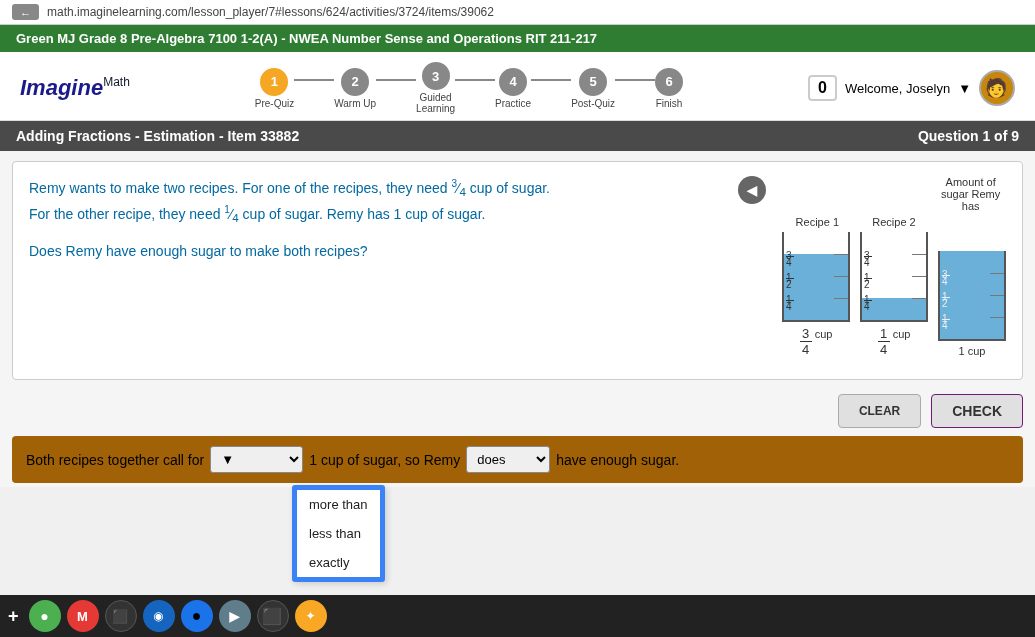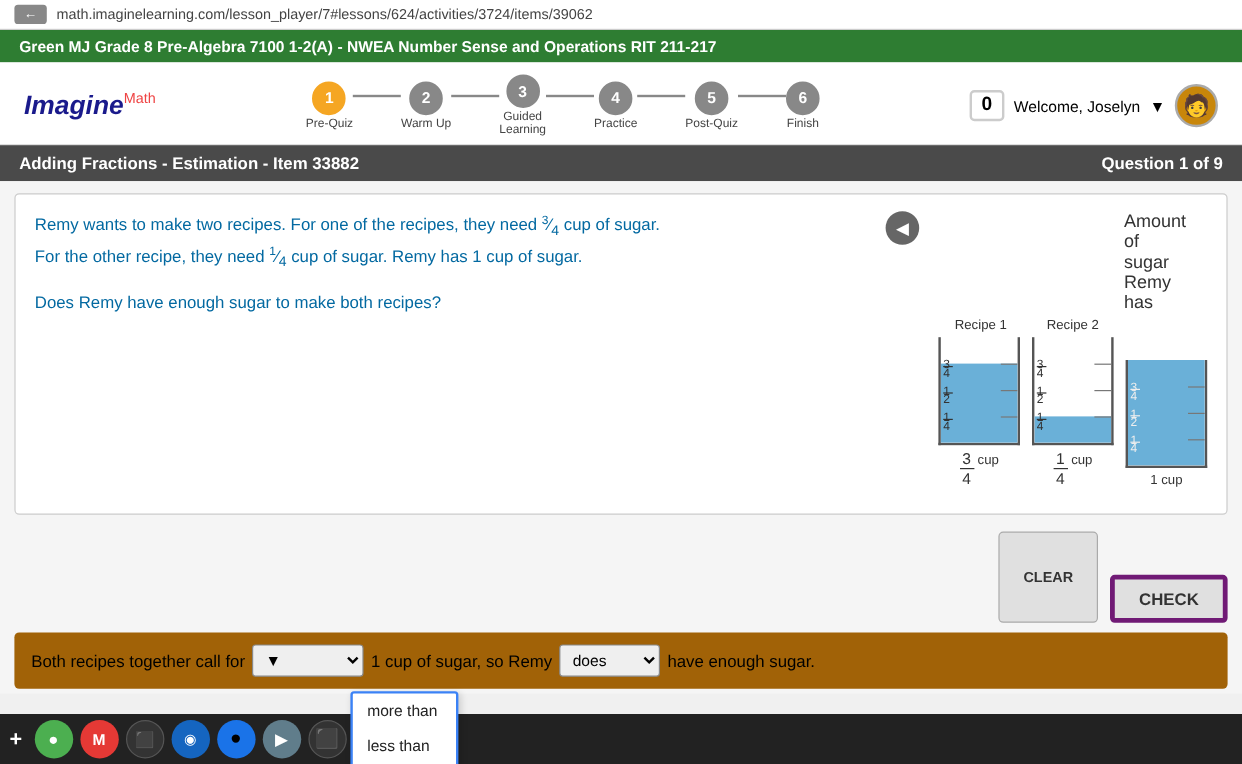--- a/index.html
+++ b/index.html
@@ -39,21 +39,21 @@
     .progress-nav {
       background: #fff;
       padding: 10px 20px 6px;
       display: flex;
       align-items: center;
       justify-content: space-between;
       border-bottom: 1px solid #ddd;
     }
     .logo-area { display: flex; flex-direction: row; }
     .logo-title { font-size: 22px; font-style: italic; color: #1a1a8c; font-weight: bold; }
-    .logo-sub { font-size: 12px; color: #ef4444; }
+    .logo-sub { font-size: 12px; color: #0f172a; }
 
     .steps-area { display: flex; align-items: center; gap: 0; }
     .step-item { display: flex; flex-direction: column; align-items: center; position: relative; }
     .step-circle {
       width: 28px; height: 28px; border-radius: 50%;
       display: flex; align-items: center; justify-content: center;
       font-size: 13px; font-weight: bold; color: #fff;
       z-index: 1;
     }
     .step-circle.active { background: #f5a623; border: 2px solid #f5a623; }
@@ -136,23 +136,23 @@
       justify-content: flex-end;
       gap: 10px;
       padding: 4px 12px 8px;
     }
     .btn-clear {
       background: #e0e0e0; border: 1px solid #aaa;
       border-radius: 4px; padding: 8px 20px;
       font-size: 12px; font-weight: bold; cursor: pointer; color: #333;
     }
     .btn-check {
-      background: #e0e0e0; border: 4px solid #701a75;
+      background: #e0e0e0; border: 1px solid #701a75;
       border-radius: 4px; padding: 8px 20px;
-      font-size: 14px; font-weight: bold; cursor: pointer; color: #333; margin-top: 36px;
+      font-size: 14px; font-weight: bold; cursor: pointer; color: #333;
     }
 
     
     .answer-row {
       background: #a16207;
       margin: 0 12px 4px;
       border-radius: 4px;
       padding: 10px 14px;
       display: flex;
       align-items: center;
@@ -164,21 +164,21 @@
       padding: 4px 6px; font-size: 13px;
       border: 1px solid #888; border-radius: 3px; cursor: pointer;
     }
 
     
     .dropdown-menu {
       position: absolute;
       top: 100%;
       left: 302px;
       background: #fff;
-      border: 2px solid #3b82f6;
+      border: 5px solid #3b82f6;
       border-radius: 3px;
       z-index: 100;
       min-width: 90px;
       box-shadow: 2px 2px 6px rgba(0,0,0,0.15);
     }
     .dropdown-item {
       padding: 7px 12px;
       font-size: 13px;
       cursor: pointer;
       color: #222;
@@ -289,21 +289,21 @@
       <p>Remy wants to make two recipes. For one of the recipes, they need <sup>3</sup>⁄<sub>4</sub> cup of sugar.<br>For the other recipe, they need <sup>1</sup>⁄<sub>4</sub> cup of sugar. Remy has 1 cup of sugar.</p>
       <p>Does Remy have enough sugar to make both recipes?</p>
     </div>
 
     <div class="back-arrow-circle">◀</div>
 
     <div class="diagram-content">
       <div style="display:flex; gap:6px; margin-bottom:4px; font-size:11px; color:#333; width:100%; justify-content:space-around; text-align:center;">
         <div style="width:68px;"></div>
         <div style="width:68px;"></div>
-        <div style="width:68px; text-align:left; font-size:15px;">
+        <div style="width:68px; text-align:center; font-size:11px;">
           <span>Amount of</span><br>
           <span>sugar Remy</span><br>
           <span>has</span>
         </div>
       </div>
       <div style="display:flex; gap:6px; margin-bottom:4px; font-size:11px; color:#333; width:100%; justify-content:space-around; text-align:center;">
         <div style="width:68px;">Recipe 1</div>
         <div style="width:68px;">Recipe 2</div>
         <div style="width:68px;"></div>
       </div>

